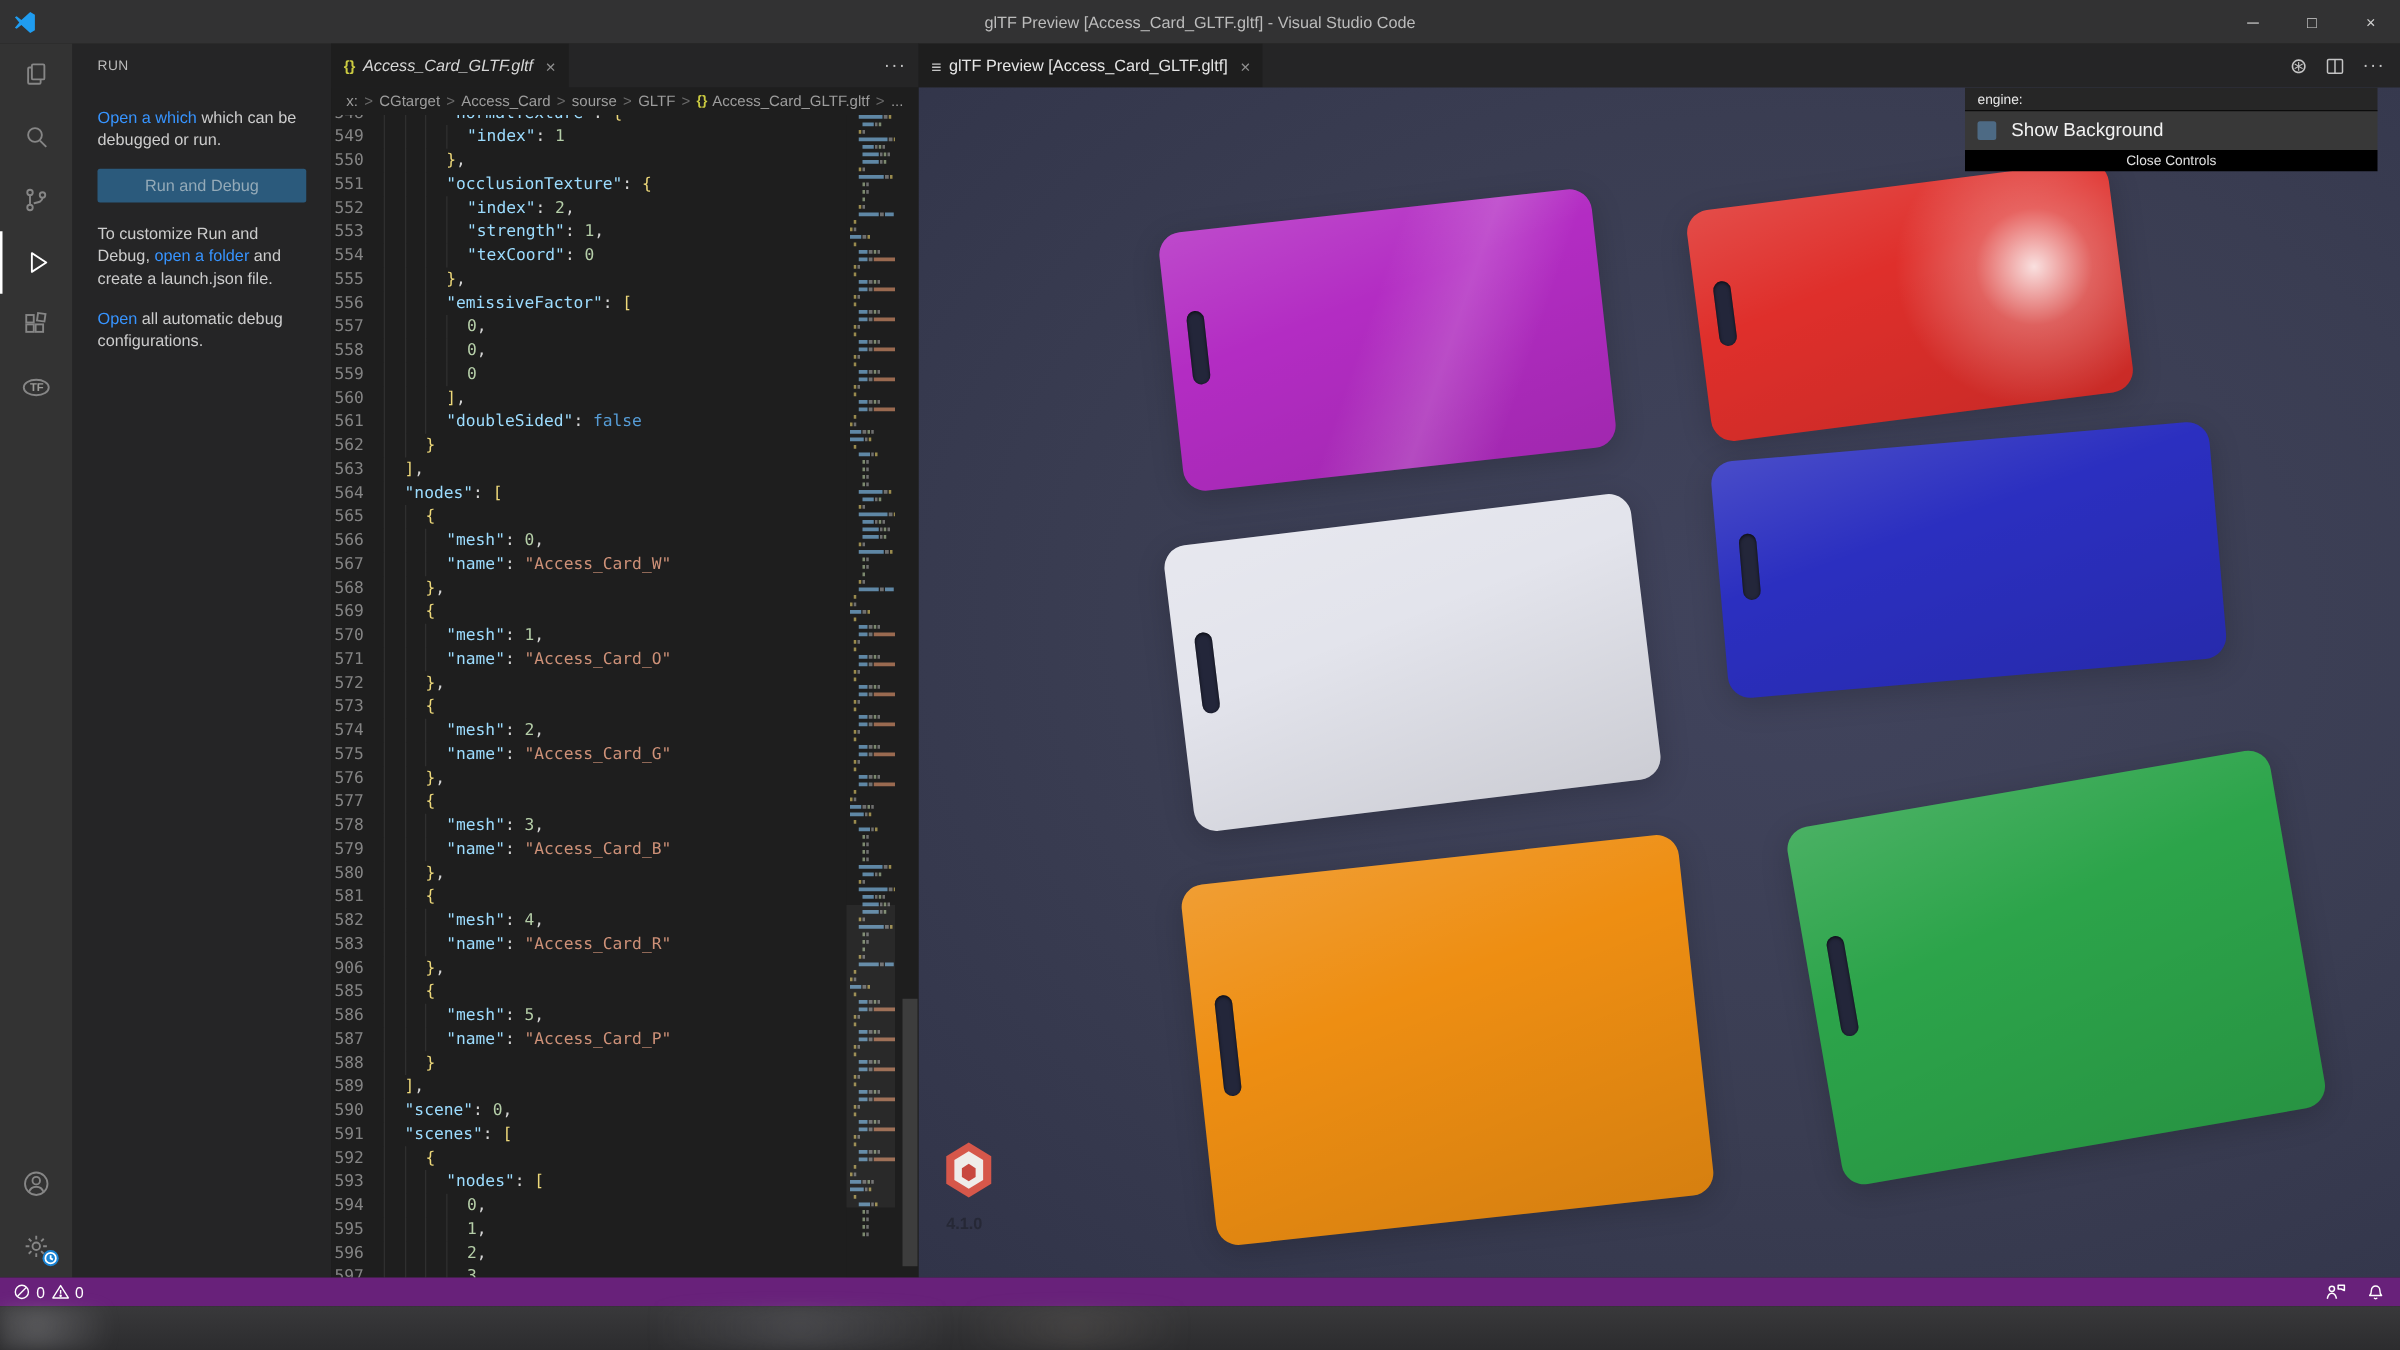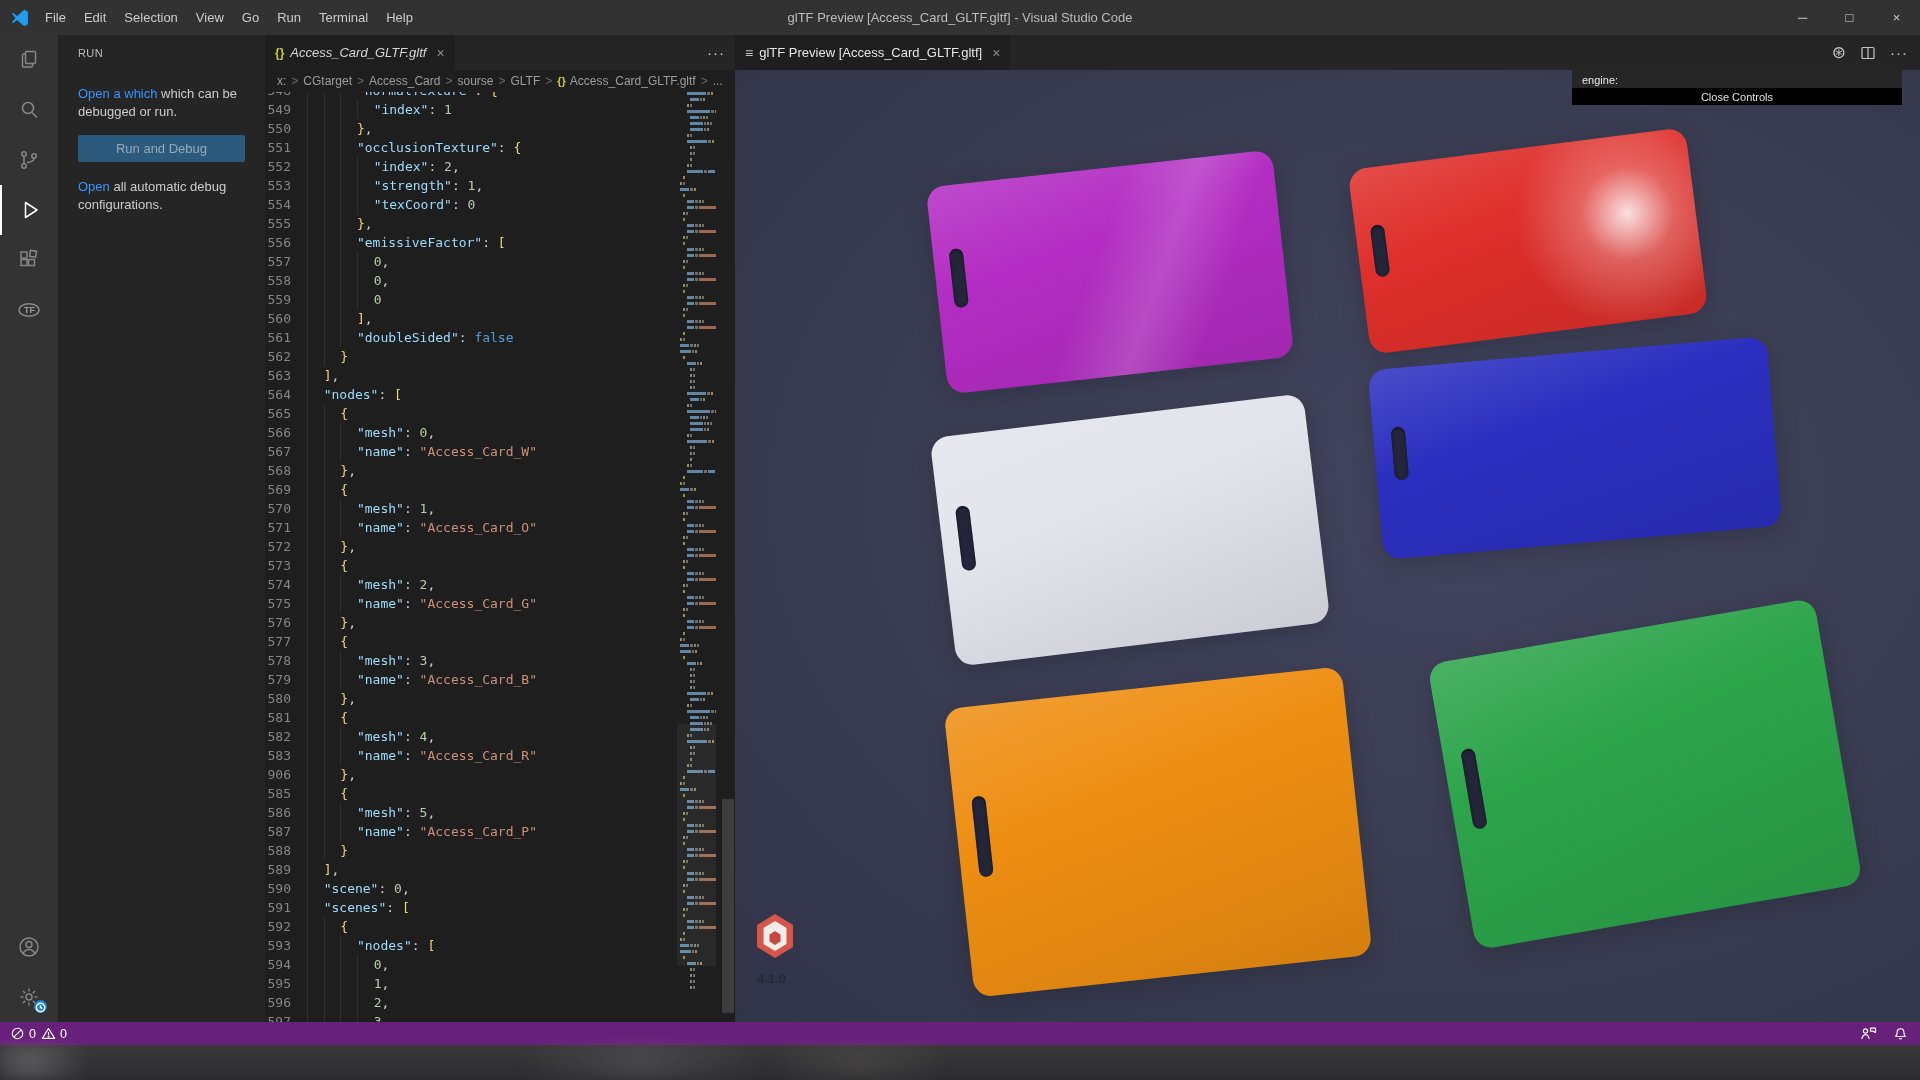--- a/index.html
+++ b/index.html
@@ -148,30 +148,20 @@
                         radial-gradient(circle at 860px 50%, rgba(160,150,140,.15), rgba(0,0,0,0) 90px);
              filter:blur(6px); }
 </style>
 </head>
 <body>
 
 <div class="titlebar">
   <svg class="vs-logo" viewBox="0 0 24 24">
     <path d="M17 2 L8.5 9.5 L4 6 L2.3 7 L6.5 12 L2.3 17 L4 18 L8.5 14.5 L17 22 L21.5 19.5 L21.5 4.5 Z" fill="#1f9cf0"></path>
   </svg>
-  <div class="menus" id="menus">
-      <span class="menu-item">File</span>
-      <span class="menu-item">Edit</span>
-      <span class="menu-item">Selection</span>
-      <span class="menu-item">View</span>
-      <span class="menu-item">Go</span>
-      <span class="menu-item">Run</span>
-      <span class="menu-item">Terminal</span>
-      <span class="menu-item">Help</span>
-    </div>
   <div class="win-title">glTF Preview [Access_Card_GLTF.gltf] - Visual Studio Code</div>
   <div class="win-controls">
     <div class="wc">─</div>
     <div class="wc">□</div>
     <div class="wc">×</div>
   </div>
 </div>
 
 <div class="activitybar">
   <div class="ab-item">
@@ -233,20 +223,21 @@
         </svg>
     </span>
   </div>
 </div>
 
 <div class="sidebar">
   <div class="sb-header">RUN</div>
   <div class="sb-body" id="sb-body">
     <div class="sb-p" id="sb-p0"><span class="link">Open a which</span><span> which can be debugged or run.</span></div>
     <button class="run-btn">Run and Debug</button>
+    <div class="sb-p" id="sb-p1"><span>To customize Run and Debug, </span><span class="link">open a folder</span><span> and create a launch.json file.</span></div>
     <div class="sb-p" id="sb-p2"><span class="link">Open</span><span> all automatic debug configurations.</span></div>
   </div>
 </div>
 
 <div class="editor">
   <div class="tabbar">
     <div class="tab italic">
       <span class="json-ico">{}</span>
       <span class="t-title">Access_Card_GLTF.gltf</span>
       <span class="t-close">×</span>
@@ -520,20 +511,24 @@
 
     <svg class="bjs" viewBox="0 0 44 48">
       <polygon points="22,2 40,13 40,35 22,46 4,35 4,13" fill="#d6574a"></polygon>
       <polygon points="22,9 33.5,16 33.5,32 22,39 10.5,32 10.5,16" fill="#efece9"></polygon>
       <polygon points="22,19 27.5,22.5 27.5,29.5 22,33 16.5,29.5 16.5,22.5" fill="#c8473e"></polygon>
     </svg>
     <div class="pv-version">4.1.0</div>
 
     <div class="engine-panel">
       <div class="ep-row1">engine:</div>
+      <div class="ep-row3">
+        <span class="ep-check"></span>
+        <span>Show Background</span>
+      </div>
       <div class="ep-close">Close Controls</div>
     </div>
   </div>
 </div>
 
 <div class="statusbar">
   <div class="sb-left">
     <div class="sb-item">
       <svg width="15" height="15" viewBox="0 0 16 16">
           <circle cx="8" cy="8" r="5.6"></circle>

